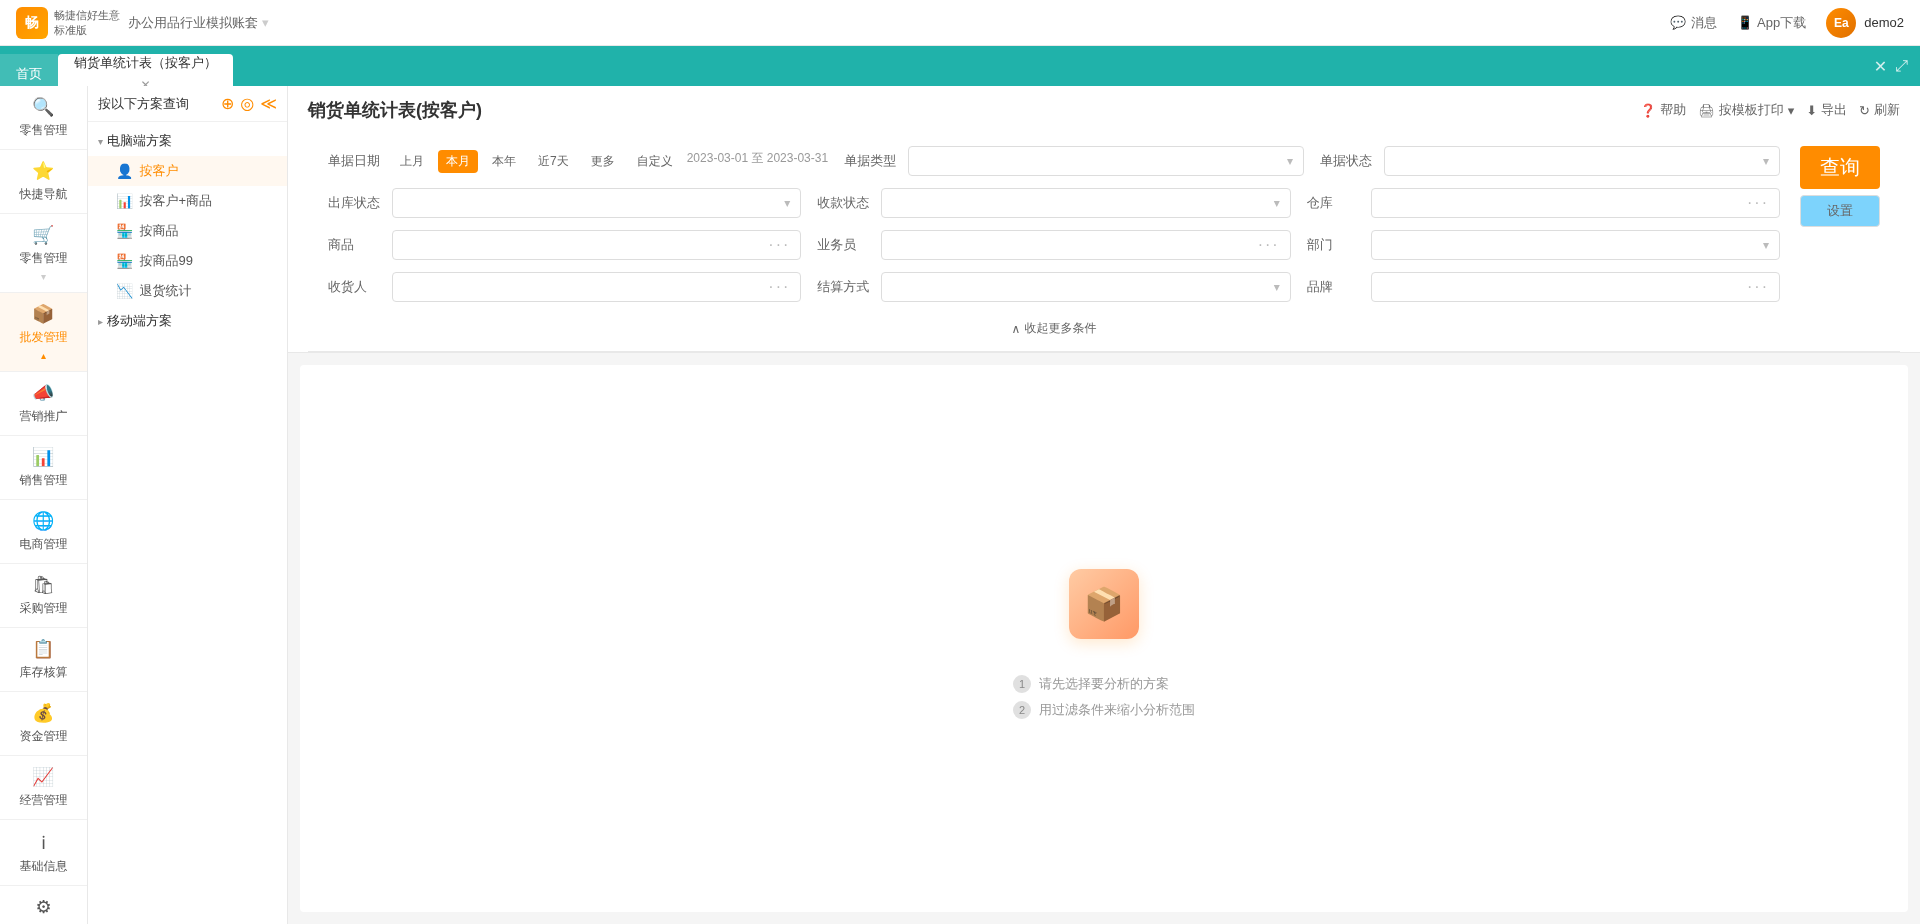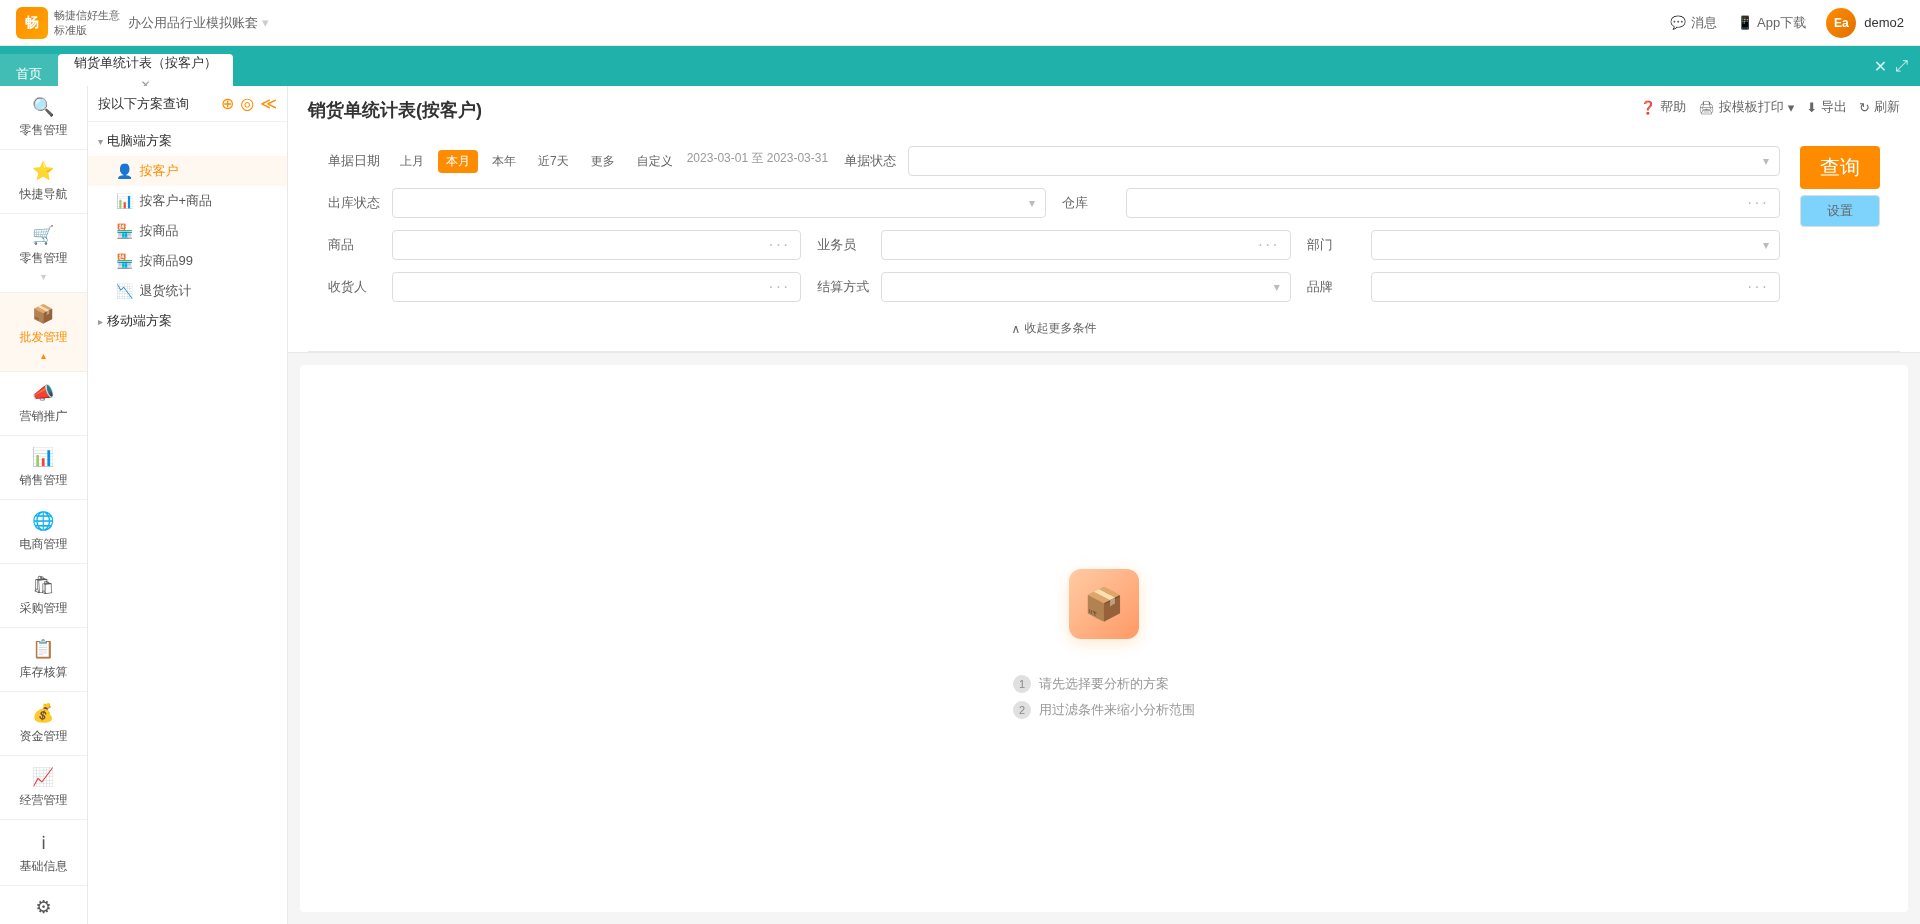--- a/index.html
+++ b/index.html
@@ -127,21 +127,21 @@
       background: #f5f5f5;
     }
 
     
     .page-header {
       background: #fff;
       padding: 12px 20px 0;
       border-bottom: 1px solid #e8e8e8;
     }
     .page-title-row {
-      display: flex; align-items: flex-start; justify-content: space-between; margin-bottom: 10px;
+      display: flex; align-items: center; justify-content: space-between; margin-bottom: 10px;
     }
     .page-title { font-size: 18px; font-weight: 600; color: #333; }
     .page-actions { display: flex; gap: 12px; align-items: center; }
     .page-action-item {
       display: flex; align-items: center; gap: 4px; cursor: pointer; font-size: 13px; color: #666;
     }
 
     
     .filter-area {
       background: #fff;
@@ -403,31 +403,45 @@
                     <button class="date-btn">上月</button>
                     <button class="date-btn active">本月</button>
                     <button class="date-btn">本年</button>
                     <button class="date-btn">近7天</button>
                     <button class="date-btn">更多</button>
                     <button class="date-btn">自定义</button>
                     <span class="date-range-text">2023-03-01 至 2023-03-31</span>
                   </div>
                 </div>
                 <div class="filter-item">
+                  <span class="filter-label">单据类型</span>
+                  <div class="filter-control">
+                    <span></span>
+                    <span class="filter-select-arrow chevron-down"></span>
+                  </div>
+                </div>
+                <div class="filter-item">
                   <span class="filter-label">单据状态</span>
                   <div class="filter-control">
                     <span></span>
                     <span class="filter-select-arrow chevron-down"></span>
                   </div>
                 </div>
               </div>
 
               <div class="filter-row">
                 <div class="filter-item">
                   <span class="filter-label">出库状态</span>
+                  <div class="filter-control">
+                    <span></span>
+                    <span class="filter-select-arrow chevron-down"></span>
+                  </div>
+                </div>
+                <div class="filter-item">
+                  <span class="filter-label">收款状态</span>
                   <div class="filter-control">
                     <span></span>
                     <span class="filter-select-arrow chevron-down"></span>
                   </div>
                 </div>
                 <div class="filter-item">
                   <span class="filter-label">仓库</span>
                   <div class="filter-control">
                     <span></span>
                     <span class="filter-dots">···</span>

